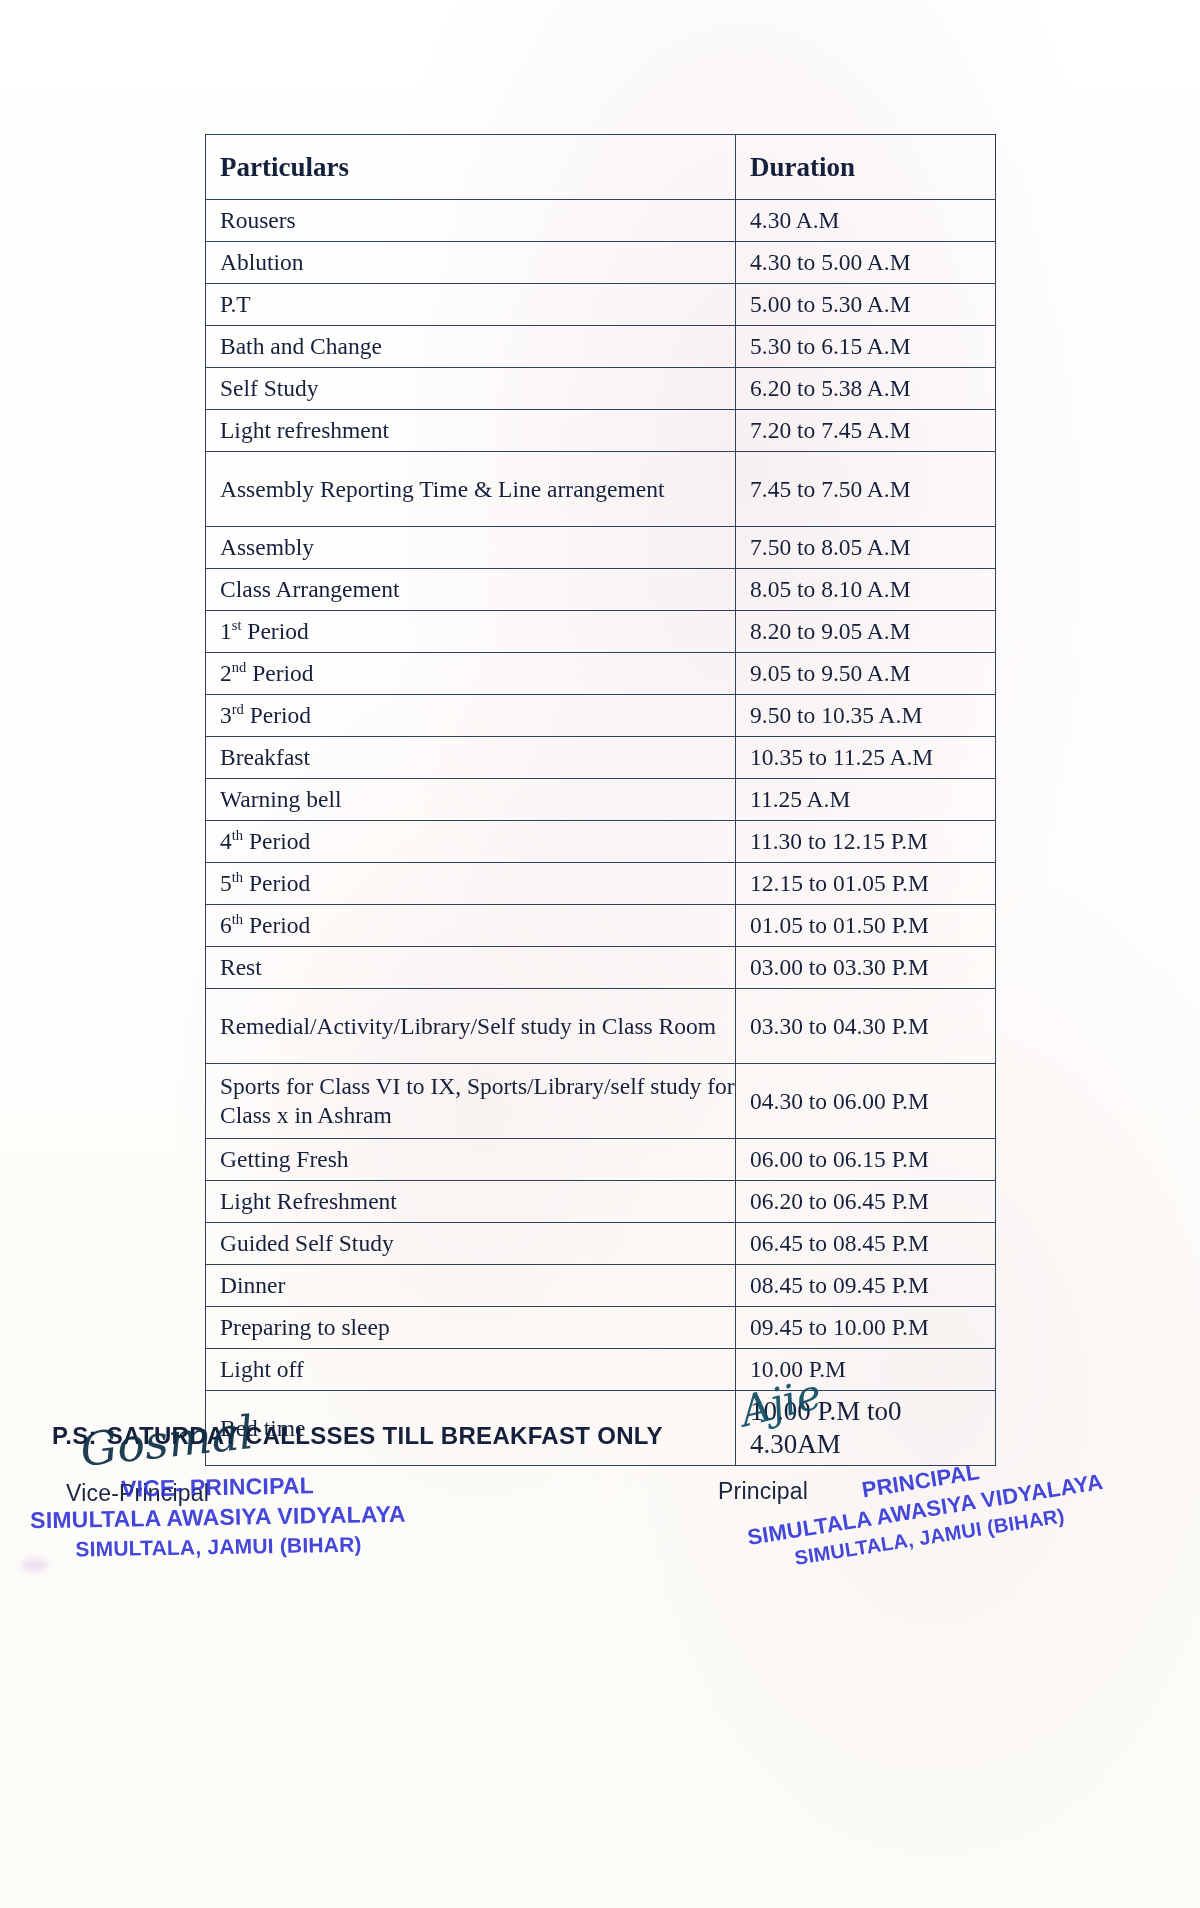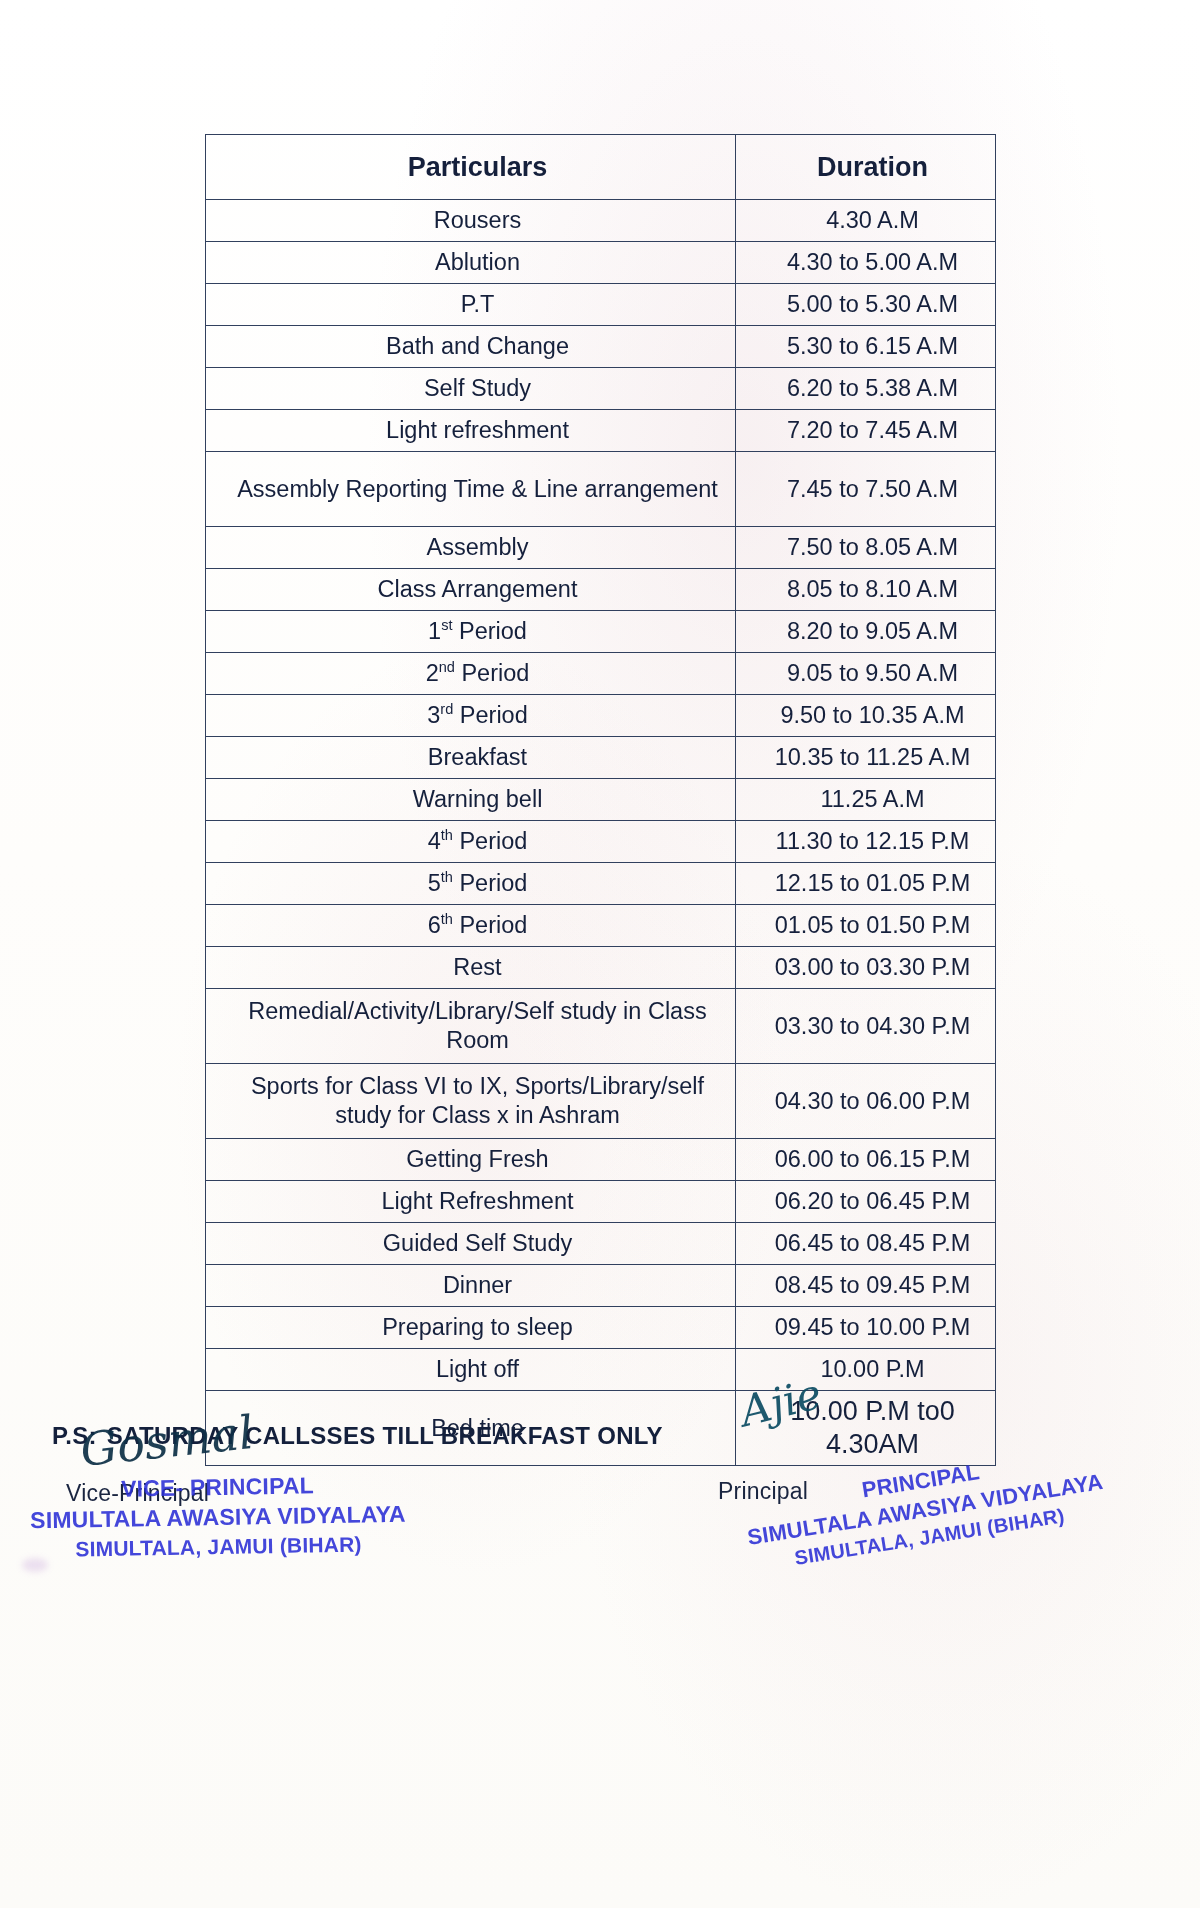--- a/index.html
+++ b/index.html
@@ -66,27 +66,28 @@
   }
   table.timing {
     width: 100%;
     border-collapse: collapse;
     table-layout: fixed;
   }
   table.timing td, table.timing th {
     border: 1px solid #31405e;
     padding: 4px 0 4px 14px;
     vertical-align: middle;
-    text-align: center;
+    text-align: left;
     font-size: 23.5px;
     line-height: 1.22;
     color: #15203c;
     font-weight: 400;
     height: 33px;
     background: transparent;
+    font-family: Liberation Serif, serif;
   }
   table.timing th {
     font-size: 27px;
     font-weight: bold;
     height: 52px;
     padding-top: 6px;
     padding-bottom: 6px;
   }
   col.c-part { width: 530px; }
   col.c-dur  { width: 260px; }

